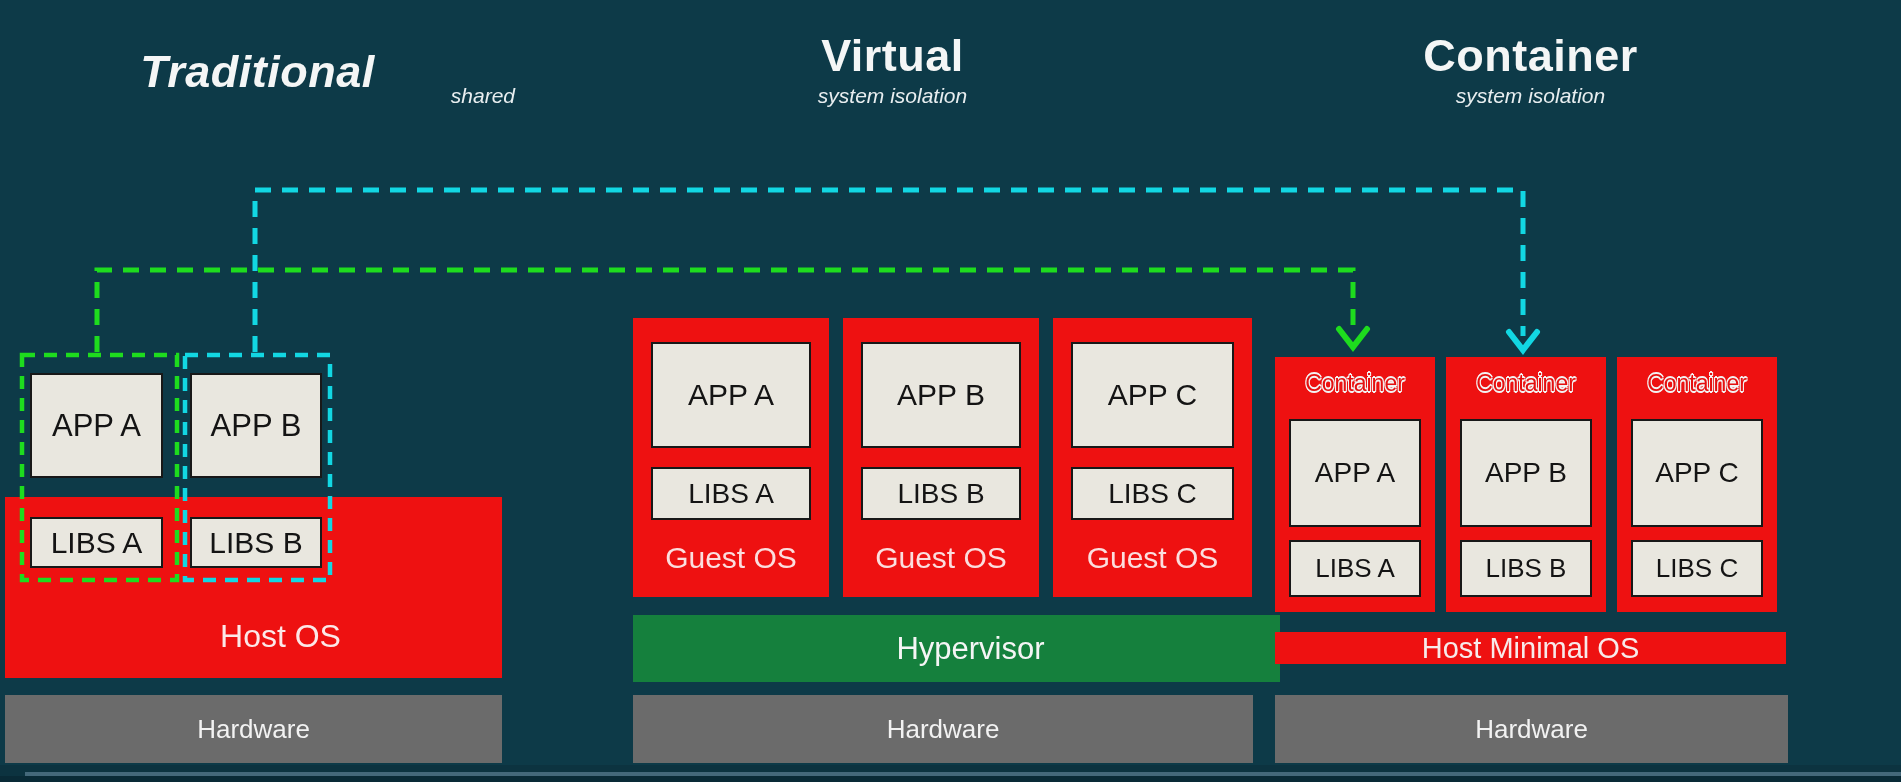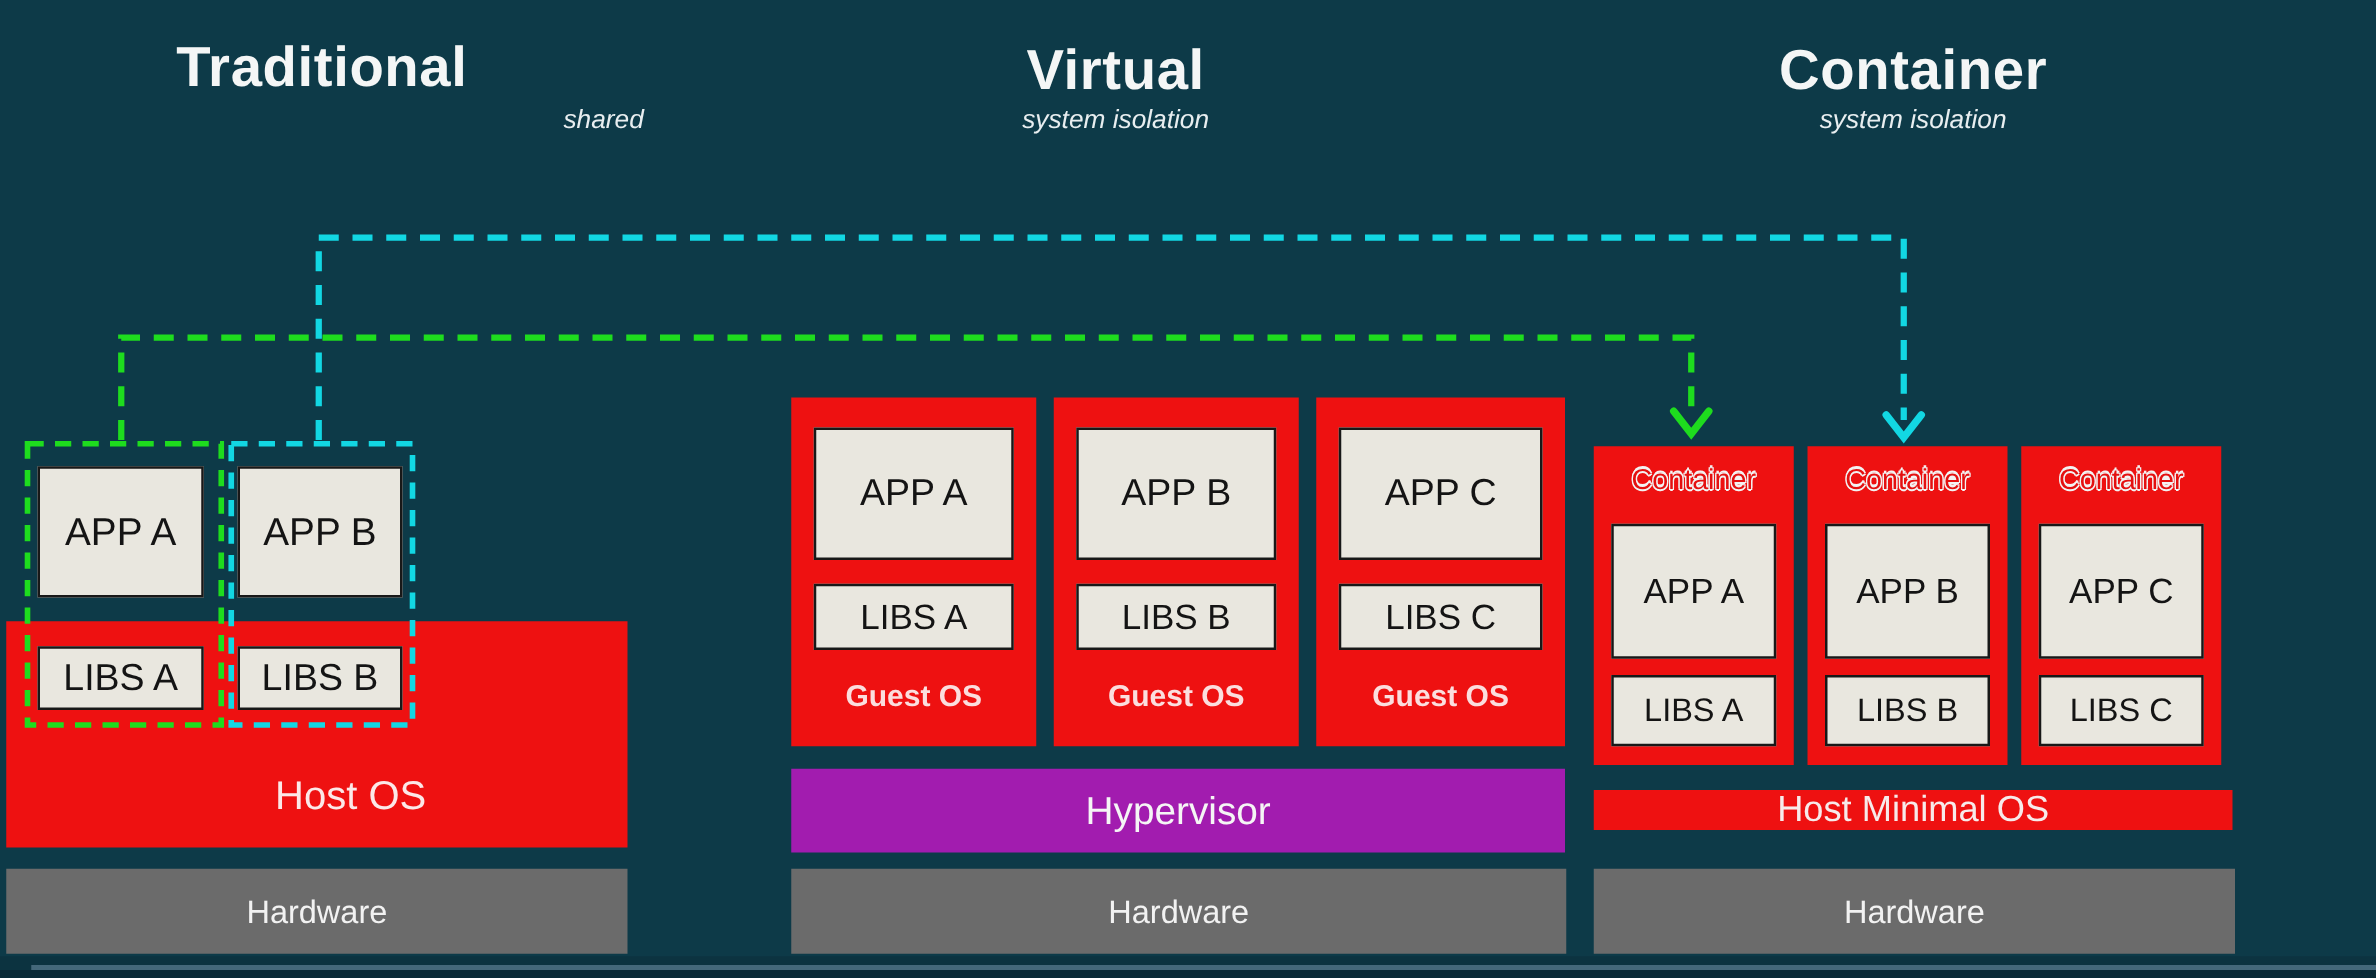--- a/index.html
+++ b/index.html
@@ -20,30 +20,30 @@
     background:#e9e7df;border:2px solid #181818;color:#141414;
     display:flex;align-items:center;justify-content:center;
     box-sizing:border-box;font-size:30px;
   }
   .redblock{background:#ee1111;}
   .grayblock{
     background:#6b6b6b;color:#f2f2f2;font-size:26px;
     display:flex;align-items:center;justify-content:center;
   }
   .blueblock{
-    background:#a21caf;color:#f5f5f5;font-size:31px;
-    display:flex;align-items:center;justify-content:center;
+    background:#15803d;color:#f5f5f5;font-size:31px;
+    display:flex;align-items:center;justify-content:center;padding-left:28px;
   }
   .oslabel{
     color:#fce8e8;text-align:center;font-size:32px;
   }
   .guestlabel{
     position:absolute;left:0;right:0;top:215px;height:50px;
     display:flex;align-items:center;justify-content:center;
-    color:#fbdede;font-size:24px;font-weight:bold;
+    color:#fbdede;font-size:30px;
   }
   .contlabel{
     position:absolute;left:0;right:0;top:8px;height:36px;
     display:flex;align-items:center;justify-content:center;
     color:#e41010;font-size:23px;
     text-shadow:-1px -1px 0 #f3f3f3, 1px -1px 0 #f3f3f3,
                 -1px 1px 0 #f3f3f3, 1px 1px 0 #f3f3f3,
                  0 -2px 0 #f3f3f3, 0 2px 0 #f3f3f3;
   }
   .vm{position:absolute;top:318px;width:196px;height:279px;background:#ee1111;}
@@ -52,21 +52,21 @@
   .cont{position:absolute;top:357px;width:160px;height:255px;background:#ee1111;}
   .cont .appbox{position:absolute;left:14px;right:14px;top:62px;height:108px;font-size:28px;}
   .cont .libsbox{position:absolute;left:14px;right:14px;top:183px;height:57px;font-size:26px;}
   svg.overlay{position:absolute;left:0;top:0;z-index:10;pointer-events:none;}
 </style>
 </head>
 <body>
 
 <div class="stage">
 
-  <div class="abs title" style="left:0;top:28px;width:515px;">Traditional</div>
+  <div class="abs title" style="left:0;top:46px;width:515px;font-style:italic;">Traditional</div>
   <div class="abs subtitle" style="left:0;top:84px;width:515px;text-align:right;">shared</div>
 
   <div class="abs title" style="left:640px;top:30px;width:505px;">Virtual</div>
   <div class="abs subtitle" style="left:640px;top:84px;width:505px;">system isolation</div>
 
   <div class="abs title" style="left:1278px;top:30px;width:505px;">Container</div>
   <div class="abs subtitle" style="left:1278px;top:84px;width:505px;">system isolation</div>
 
   <div class="abs owbox" style="left:30px;top:373px;width:133px;height:105px;font-size:31px;">APP A</div>
   <div class="abs owbox" style="left:190px;top:373px;width:132px;height:105px;font-size:31px;">APP B</div>

